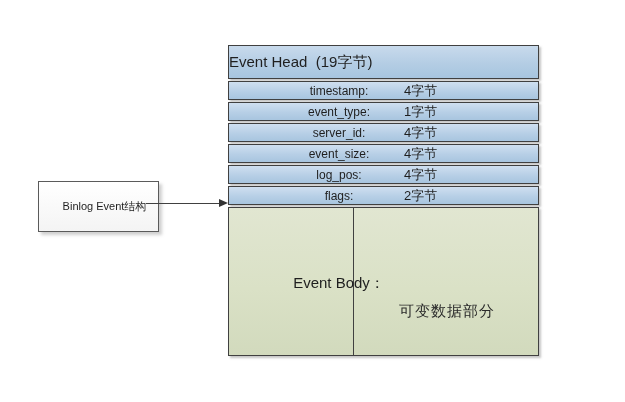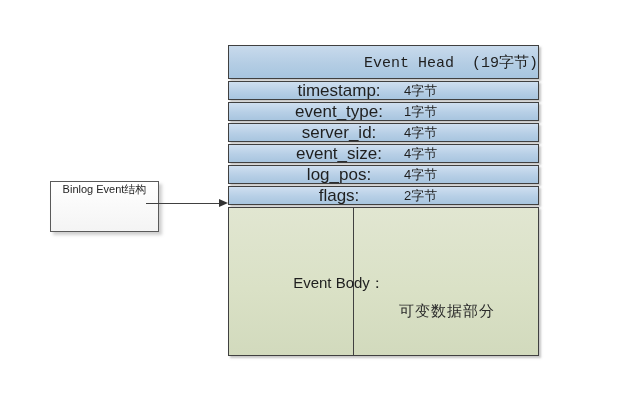--- a/index.html
+++ b/index.html
@@ -12,30 +12,31 @@
     position: relative;
     width: 625px;
     height: 402px;
     background: #ffffff;
     overflow: hidden;
   }
 
   
   .label-box {
     position: absolute;
-    left: 50px;
+    left: 38px;
     top: 181px;
     width: 107px;
     height: 49px;
     background: linear-gradient(180deg, #ffffff 0%, #f4f4f4 100%);
     border: 1px solid #5a5a5a;
     box-shadow: 3px 3px 3px rgba(150,150,150,0.45);
     display: flex;
-    align-items: flex-start;
+    align-items: center;
     justify-content: center;
+    padding-left: 12px;
   }
   .label-box span {
     font-size: 11px;
     color: #1e1e1e;
     white-space: nowrap;
   }
 
   
   .arrow-line {
     position: absolute;
@@ -64,43 +65,42 @@
     width: 311px;
   }
   .head-title {
     box-sizing: border-box;
     height: 34px;
     background: linear-gradient(180deg, #c8daec 0%, #b4cde4 55%, #a7c5df 100%);
     border: 1px solid #404040;
     box-shadow: 2px 2px 2px rgba(140,140,140,0.5);
     display: flex;
     align-items: center;
-    justify-content: flex-end;
-    font-family: Liberation Mono, monospace;
+    justify-content: flex-start;
   }
   .head-title span {
     font-size: 15px;
     color: #1f1f1f;
     white-space: pre;
   }
   .field-row {
     box-sizing: border-box;
     position: relative;
     height: 19px;
     margin-top: 2px;
     background: linear-gradient(180deg, #cfdff0 0%, #b7cfe6 55%, #a8c5df 100%);
     border: 1px solid #404040;
     box-shadow: 2px 2px 2px rgba(140,140,140,0.5);
   }
   .f-name {
     position: absolute;
     left: 110px;
     top: 50%;
     transform: translate(-50%, -50%);
-    font-size: 17px;
+    font-size: 12px;
     color: #1f1f1f;
     white-space: nowrap;
   }
   .f-size {
     position: absolute;
     left: 175px;
     top: 50%;
     transform: translateY(-50%);
     font-size: 13px;
     color: #1f1f1f;

